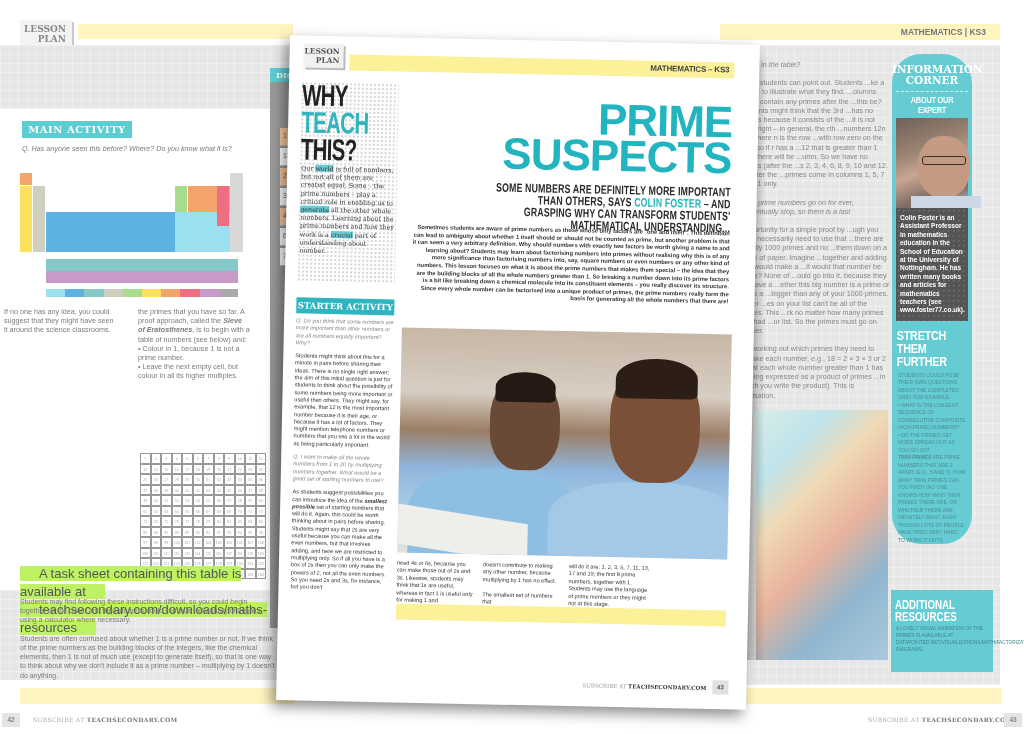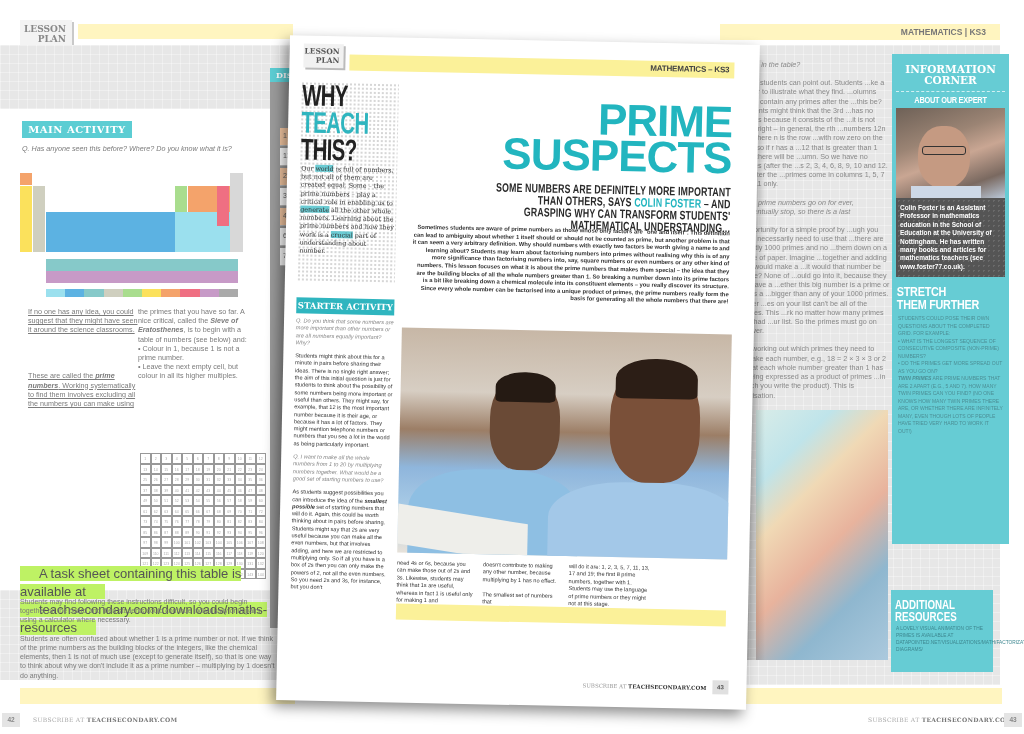--- a/index.html
+++ b/index.html
@@ -18,21 +18,21 @@
   .small { font-size: 7.2px; line-height: 9.2px; color: #7b7b7b; }
   .ptable { position: absolute; left: 8px; top: 160px; width: 236px; height: 138px; }
   .numgrid { position: absolute; left: 140px; top: 145px; display: grid; grid-template-columns: repeat(12, 10.5px); }
   .numgrid div { width: 10.5px; height: 10.5px; border: 0.5px solid #999; font-size: 3.5px; color: #aaa; text-align: center; line-height: 10px; }
   .hl { background: #bef264; color: #555; font-size: 13px; line-height: 9.5px; padding: 0 19px; }
   .footer-txt { position: absolute; font-family: "DejaVu Serif", serif; font-size: 6px; color: #aaa; letter-spacing: .3px; }
   .footer-txt b { color: #777; }
   .pg-num { position: absolute; width: 18px; height: 14px; background: #e4e4e4; font-size: 6.5px; font-weight: bold; text-align: center; line-height: 14px; color: #888; }
 
   
-  .info-corner { position: absolute; left: 892px; top: 54px; width: 117px; height: 490px; background: #66ccd4; }
+  .info-corner { position: absolute; left: 892px; top: 54px; width: 80px; height: 490px; background: #66ccd4; border-radius: 29px; }
   .ic-title { font-family: "DejaVu Serif", serif; font-weight: bold; color: #fff; font-size: 10.5px; line-height: 11px; text-align: center; padding-top: 10px; }
   .ic-dash { border-top: 1px dashed rgba(255,255,255,.7); margin: 5px 4px 3px; }
   .ic-sub { font-family: "Liberation Sans", sans-serif; font-weight: bold; color: #fff; font-size: 9px; text-align: center; letter-spacing: -0.3px; transform: scaleX(.82); }
   .expert-photo { margin: 3px 4px 0; height: 90px; background: linear-gradient(160deg, #6e6157 0%, #9b8474 35%, #c9a693 55%, #7a6960 80%, #b9c7d8 100%); position: relative; }
   .expert-bio { margin: 0 4px; background: #555; background-image: radial-gradient(rgba(255,255,255,.12) 1px, transparent 1px); background-size: 5px 5px; color: #fff; font-weight: bold; font-size: 6.5px; line-height: 8.4px; padding: 6px 4px 6px; }
   .stretch-h { font-family: "Liberation Sans", sans-serif; font-weight: bold; color: #fff; font-size: 13.5px; line-height: 13px; padding: 8px 0 2px 6px; transform: scaleX(.8); transform-origin: left; letter-spacing: -0.3px; }
   .stretch-b { color: #4c8f96; font-size: 5px; line-height: 7.5px; padding: 2px 6px; text-transform: uppercase; }
   .stretch-b p { margin-bottom: 0; }
   .add-res { position: absolute; left: 891px; top: 590px; width: 102px; height: 82px; background: #66ccd4; }
   .add-res h3 { font-weight: bold; color: #fff; font-size: 12.5px; line-height: 12px; padding: 9px 0 2px 5px; transform: scaleX(.78); transform-origin: left; }
@@ -108,30 +108,29 @@
       <div style="position:absolute; left:165px; top:27px; width:12px; height:66px; background:#a9dd8e;"></div>
       <div style="position:absolute; left:178px; top:27px; width:42px; height:26px; background:#f4a36b;"></div>
       <div style="position:absolute; left:165px; top:53px; width:55px; height:40px; background:#9be0ee;"></div>
       <div style="position:absolute; left:207px; top:27px; width:12px; height:40px; background:#ef6f82;"></div>
       <div style="position:absolute; left:220px; top:14px; width:13px; height:79px; background:#d8d8d8;"></div>
       <div style="position:absolute; left:36px; top:100px; width:192px; height:12px; background:#86c9c9;"></div>
       <div style="position:absolute; left:36px; top:112px; width:192px; height:12px; background:#c79ac7;"></div>
       <div style="position:absolute; left:36px; top:130px; width:192px; height:8px; background:linear-gradient(90deg,#9be0ee 0 10%,#5cb2e2 10% 20%,#86c9c9 20% 30%,#cfcfbf 30% 40%,#a9dd8e 40% 50%,#fbe15c 50% 60%,#f4a36b 60% 70%,#ef6f82 70% 80%,#c79ac7 80% 90%,#aaa 90%);"></div>
     </div>
 
-    <div class="small" style="position:absolute; left:28px; top:198px; width:110px;text-decoration:underline;">
+    <div class="small" style="position:absolute; left:4px; top:198px; width:110px;">
       <p>If no one has any idea, you could suggest that they might have seen it around the science classrooms.</p><br>
       <br>
       <br>
       <br>
-      <p><span>These are called the </span><b><i>prime numbers</i></b><span>. Working systematically to find them involves excluding all the numbers you can make using</span></p>
     </div>
 
     <div class="small" style="position:absolute; left:138px; top:198px; width:112px;">
-      <p><span>the primes that you have so far. A nice critical, called the </span><b><i>Sieve of Eratosthenes</i></b><span>, is to begin with a table of numbers (see below) and:</span></p>
+      <p><span>the primes that you have so far. A proof approach, called the </span><b><i>Sieve of Eratosthenes</i></b><span>, is to begin with a table of numbers (see below) and:</span></p>
       <p>• <span>Colour in 1, because 1 is not a prime number.</span></p>
       <p>• <span>Leave the next empty cell, but colour in all its higher multiples.</span></p>
     </div>
 
     <div class="numgrid" id="numgrid" style="top:344px;">
         <div>1</div>
         <div>2</div>
         <div>3</div>
         <div>4</div>
         <div>5</div>

